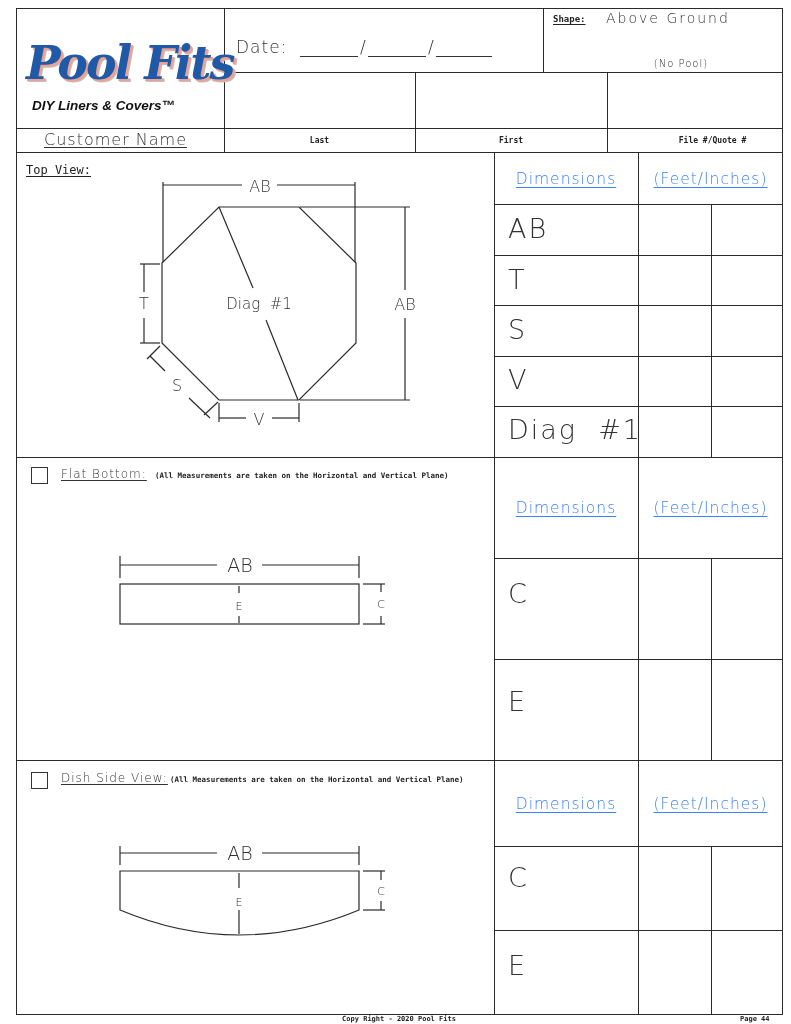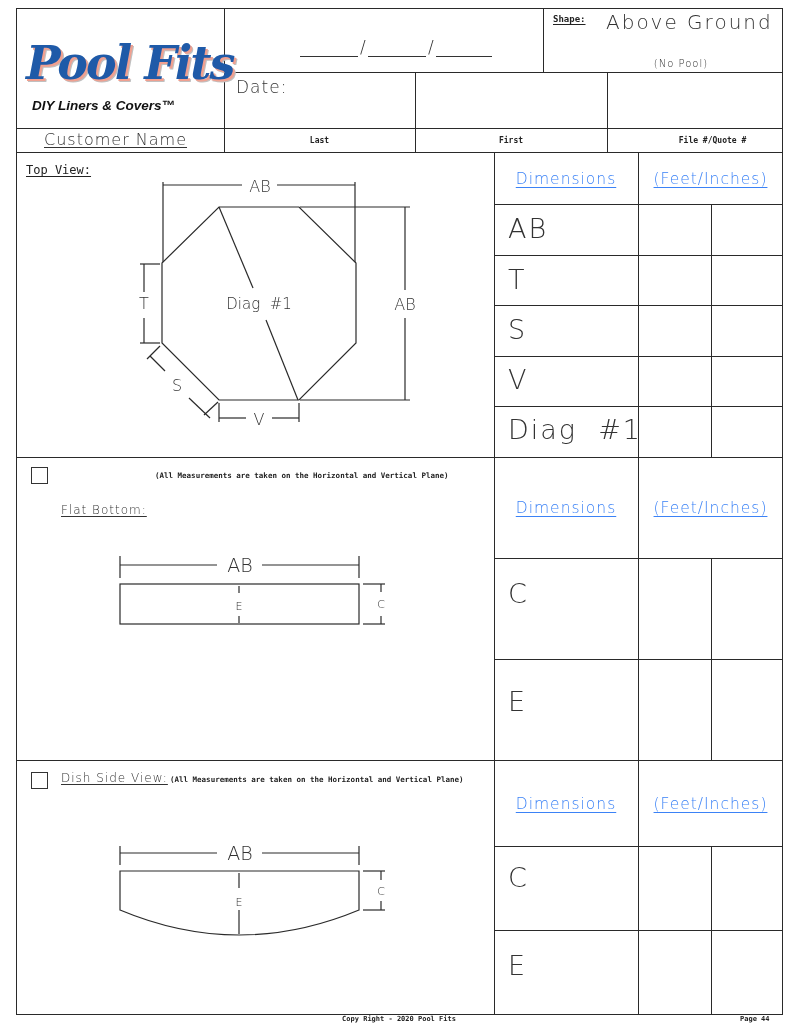--- a/index.html
+++ b/index.html
@@ -58,32 +58,32 @@
   <div class="line-h" style="left:494px; top:846px; width:288px;"></div>
   <div class="line-h" style="left:494px; top:930px; width:288px;"></div>
   <div class="line-v" style="left:711px; top:846px; height:168px;"></div>
 </div>
 
 <div class="logo-wrap">
   <div class="logo-main">Pool Fits</div>
   <div class="logo-tag">DIY Liners &amp; Covers™</div>
 </div>
 
-<div class="abs cad" style="left:236px; top:37px; font-size:17px;margin-top:40px;">Date:</div>
+<div class="abs cad" style="left:236px; top:37px; font-size:17px;">Date:</div>
 <div class="abs" style="left:300px; top:36px; width:192px; height:22px;">
   <div class="abs" style="left:0; top:20px; width:58px; border-top:1.3px solid #333;"></div>
   <div class="abs cad" style="left:60px; top:1px; font-size:17px;">/</div>
   <div class="abs" style="left:68px; top:20px; width:58px; border-top:1.3px solid #333;"></div>
   <div class="abs cad" style="left:128px; top:1px; font-size:17px;">/</div>
   <div class="abs" style="left:136px; top:20px; width:56px; border-top:1.3px solid #333;"></div>
 </div>
 
 <div class="abs" style="left:544px; top:8px; width:238px; height:64px;">
   <div class="abs small u" style="left:9px; top:6px; font-size:9px;">Shape:</div>
-  <div class="abs cad" style="left:62px; top:2px; font-size:20px; letter-spacing:2px;">Above Ground</div>
+  <div class="abs cad" style="left:62px; top:2px; font-size:14px; letter-spacing:2px;">Above Ground</div>
   <div class="abs cad" style="left:0; width:238px; text-align:center; top:50px; font-size:10px; padding-left:36px; box-sizing:border-box;">(No Pool)</div>
 </div>
 
 <div class="input-cell" style="left:225px; top:73px; width:189px; height:54px;"></div>
 <div class="input-cell" style="left:416px; top:73px; width:190px; height:54px;"></div>
 <div class="input-cell" style="left:608px; top:73px; width:173px; height:54px;"></div>
 
 <div class="abs cad u" style="left:33px; top:130px; font-size:16px;margin-left:11px;">Customer Name</div>
 <div class="abs small" style="left:224px; width:191px; text-align:center; top:136px;">Last</div>
 <div class="abs small" style="left:415px; width:192px; text-align:center; top:136px;">First</div>
@@ -155,21 +155,21 @@
   <div class="abs dim-label" style="left:508px; top:364px;">V</div>
   <div class="input-cell" style="left:639px; top:357px; width:71px; height:48px;"></div>
   <div class="input-cell" style="left:712px; top:357px; width:69px; height:48px;"></div>
 
   <div class="abs dim-label" style="left:508px; top:414px; white-space:pre;">Diag  #1</div>
   <div class="input-cell" style="left:639px; top:407px; width:71px; height:49px;"></div>
   <div class="input-cell" style="left:712px; top:407px; width:69px; height:49px;"></div>
 </div>
 
 <div class="checkbox" style="left:31px; top:467px;"></div>
-<div class="abs cad u" style="left:61px; top:467px; font-size:12px;margin-top:36px;">Flat Bottom:</div>
+<div class="abs cad u" style="left:61px; top:467px; font-size:12px;">Flat Bottom:</div>
 <div class="abs small" style="left:155px; top:471px; font-size:7.5px;">(All Measurements are taken on the Horizontal and Vertical Plane)</div>
 
 <svg class="abs" style="left:0; top:457px;" width="494" height="303">
   <g stroke="#2a2a2a" stroke-width="1.2" fill="none">
     <rect x="120" y="127" width="239" height="40"></rect>
 
     <line x1="120" y1="99" x2="120" y2="121"></line>
     <line x1="359" y1="99" x2="359" y2="121"></line>
     <line x1="120" y1="108" x2="217" y2="108"></line>
     <line x1="262" y1="108" x2="359" y2="108"></line>

